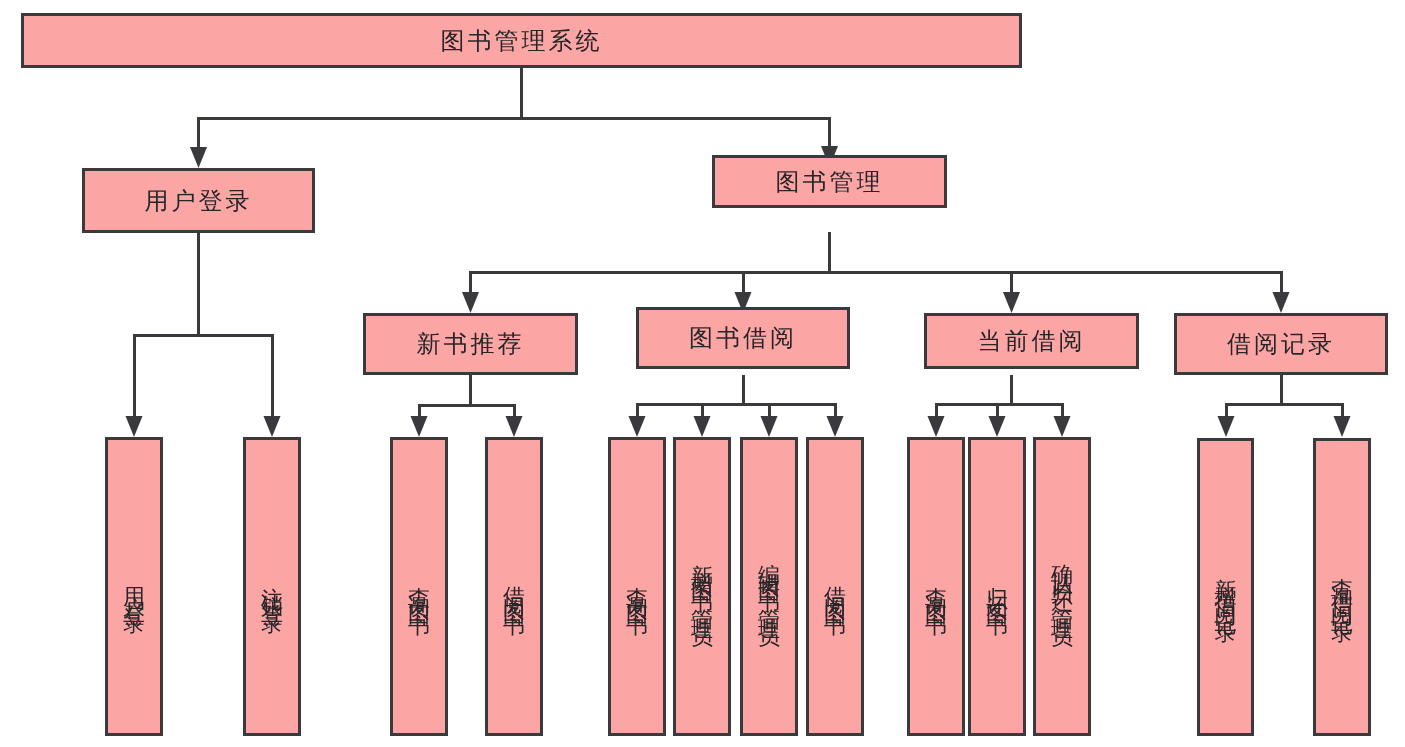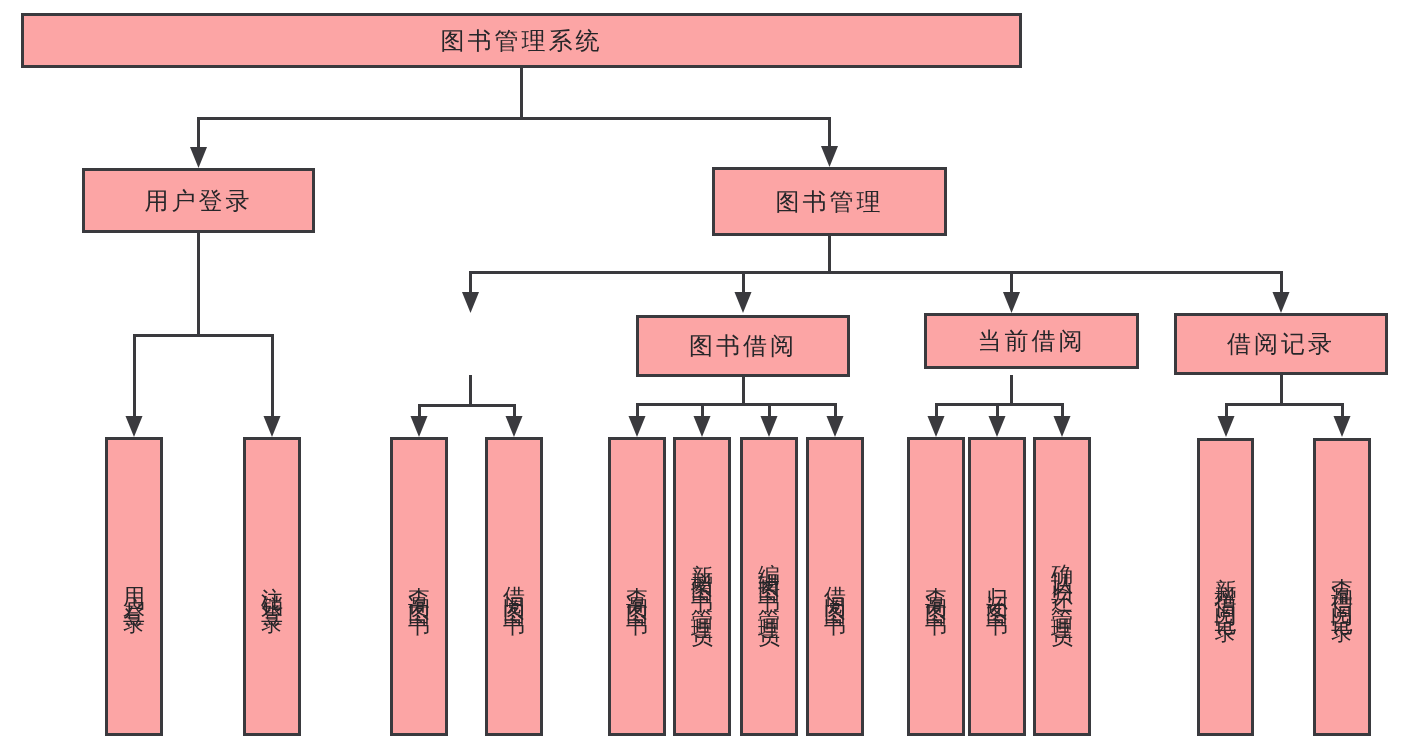--- a/index.html
+++ b/index.html
@@ -81,23 +81,24 @@
       <polygon points="988.5,416 1005.5,416 997,437"></polygon>
       <polygon points="1053.5,416 1070.5,416 1062,437"></polygon>
       <polygon points="1217.5,416 1234.5,416 1226,437"></polygon>
       <polygon points="1333.5,416 1350.5,416 1342,437"></polygon>
     </g>
   </svg>
 
   <div class="node" style="left:21px;top:13px;width:1001px;height:55px;">图书管理系统</div>
 
   <div class="node" style="left:82px;top:168px;width:233px;height:65px;">用户登录</div>
-  <div class="node" style="left:712px;top:167px;width:235px;height:69px;">图书管理</div>
+  <div class="node" style="left:712px;top:155px;width:235px;height:53px;">图书管理</div>
 
-  <div class="node" style="left:636px;top:315px;width:214px;height:62px;">图书借阅</div>
+  <div class="node" style="left:363px;top:313px;width:215px;height:62px;">新书推荐</div>
+  <div class="node" style="left:636px;top:307px;width:214px;height:62px;">图书借阅</div>
   <div class="node" style="left:924px;top:313px;width:215px;height:56px;">当前借阅</div>
   <div class="node" style="left:1174px;top:313px;width:214px;height:62px;">借阅记录</div>
 
   <div class="node" style="left:105px;top:437px;width:58px;height:299px;">
     <span class="vtext">用户登录</span>
   </div>
   <div class="node" style="left:243px;top:437px;width:58px;height:299px;">
     <span class="vtext">注销登录</span>
   </div>
 

